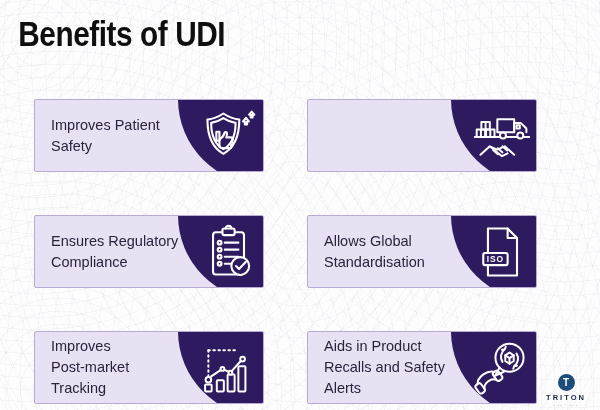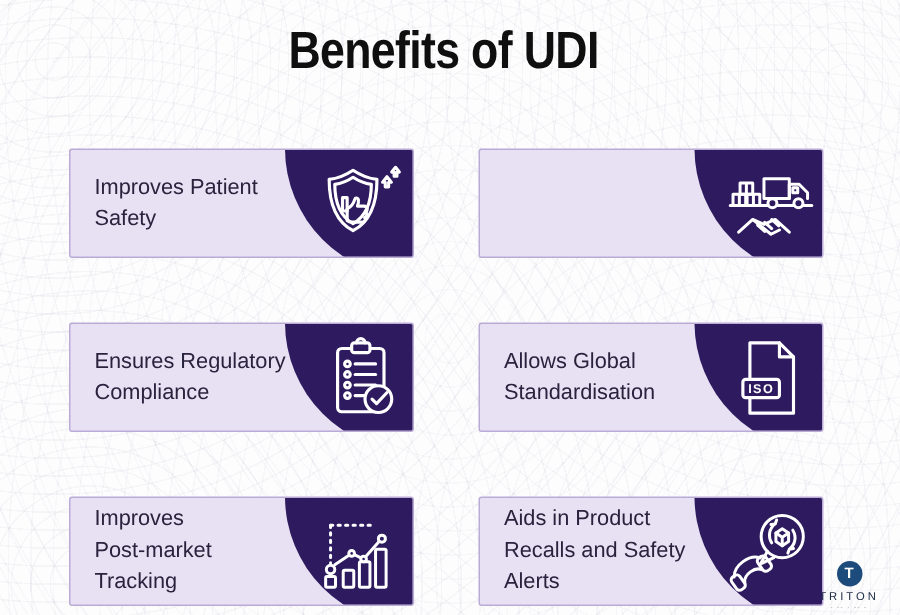--- a/index.html
+++ b/index.html
@@ -12,26 +12,26 @@
   body::before{
     content:"";position:absolute;inset:0;pointer-events:none;
     background:
       repeating-radial-gradient(circle at 6% 10%,  rgba(150,140,170,.07) 0 1px, transparent 1px 12px),
       repeating-radial-gradient(circle at 94% 14%, rgba(150,140,170,.06) 0 1px, transparent 1px 14px),
       repeating-radial-gradient(circle at 50% 55%, rgba(150,140,170,.05) 0 1px, transparent 1px 16px),
       repeating-radial-gradient(circle at 10% 95%, rgba(150,140,170,.07) 0 1px, transparent 1px 13px),
       repeating-radial-gradient(circle at 86% 92%, rgba(150,140,170,.06) 0 1px, transparent 1px 15px);
   }
   .title{
-    position:absolute;top:16px;left:0;width:592px;text-align:center;
+    position:absolute;top:16px;left:0;width:592px;
     font-size:35px;font-weight:800;color:#0f0f0f;line-height:1.05;
   }
   .title span{display:inline-block;transform:scaleX(.85);letter-spacing:-.5px;}
   .grid{
-    position:absolute;left:46px;top:99px;
+    position:absolute;left:34px;top:99px;
     display:grid;grid-template-columns:230px 230px;grid-auto-rows:73px;
     column-gap:39px;row-gap:22px;gap:43px;
   }
   .card{
     position:relative;overflow:hidden;
     background:#E8E1F4;border:1px solid #B9ABD6;border-radius:2px;
     display:flex;align-items:center;box-sizing:border-box;
   }
   .card-label{
     padding-left:16px;padding-right:62px;
@@ -42,21 +42,21 @@
     position:absolute;top:-1px;right:-1px;width:86px;height:86px;
     background:#2E1A5E;border-bottom-left-radius:100%;z-index:1;
   }
   .icon{position:absolute;top:6px;right:4px;width:60px;height:60px;z-index:3;}
   .icon *{vector-effect:non-scaling-stroke;}
   .logo{position:absolute;right:7px;bottom:3px;width:54px;text-align:center;}
   .logo-mark{
     width:17px;height:17px;border-radius:50%;background:#1D4C7C;color:#fff;
     font-size:10px;font-weight:bold;line-height:17px;margin:0 auto 2px;text-align:center;
   }
-  .logo-name{font-size:7.5px;font-weight:normal;letter-spacing:2px;color:#1A2742;}
+  .logo-name{font-size:7.5px;font-weight:bold;letter-spacing:2px;color:#1A2742;}
   .logo-tagline{font-size:4px;color:#9a9a9a;letter-spacing:1px;line-height:5px;}
 </style>
 </head>
 <body>
 
 <div class="title"><span>Benefits of UDI</span></div>
 
 <div class="grid">
 
   <div class="card">

